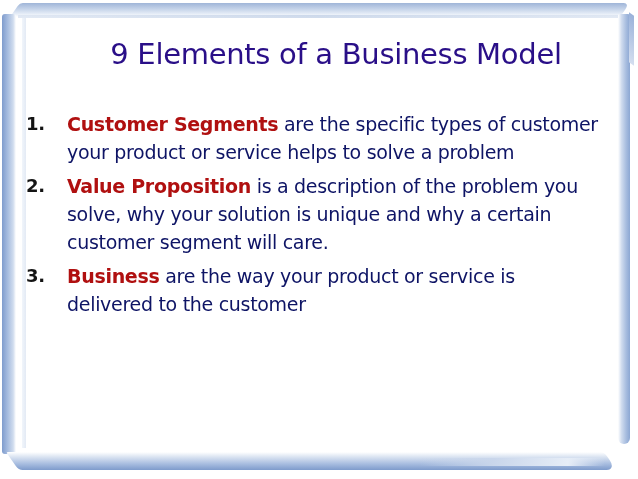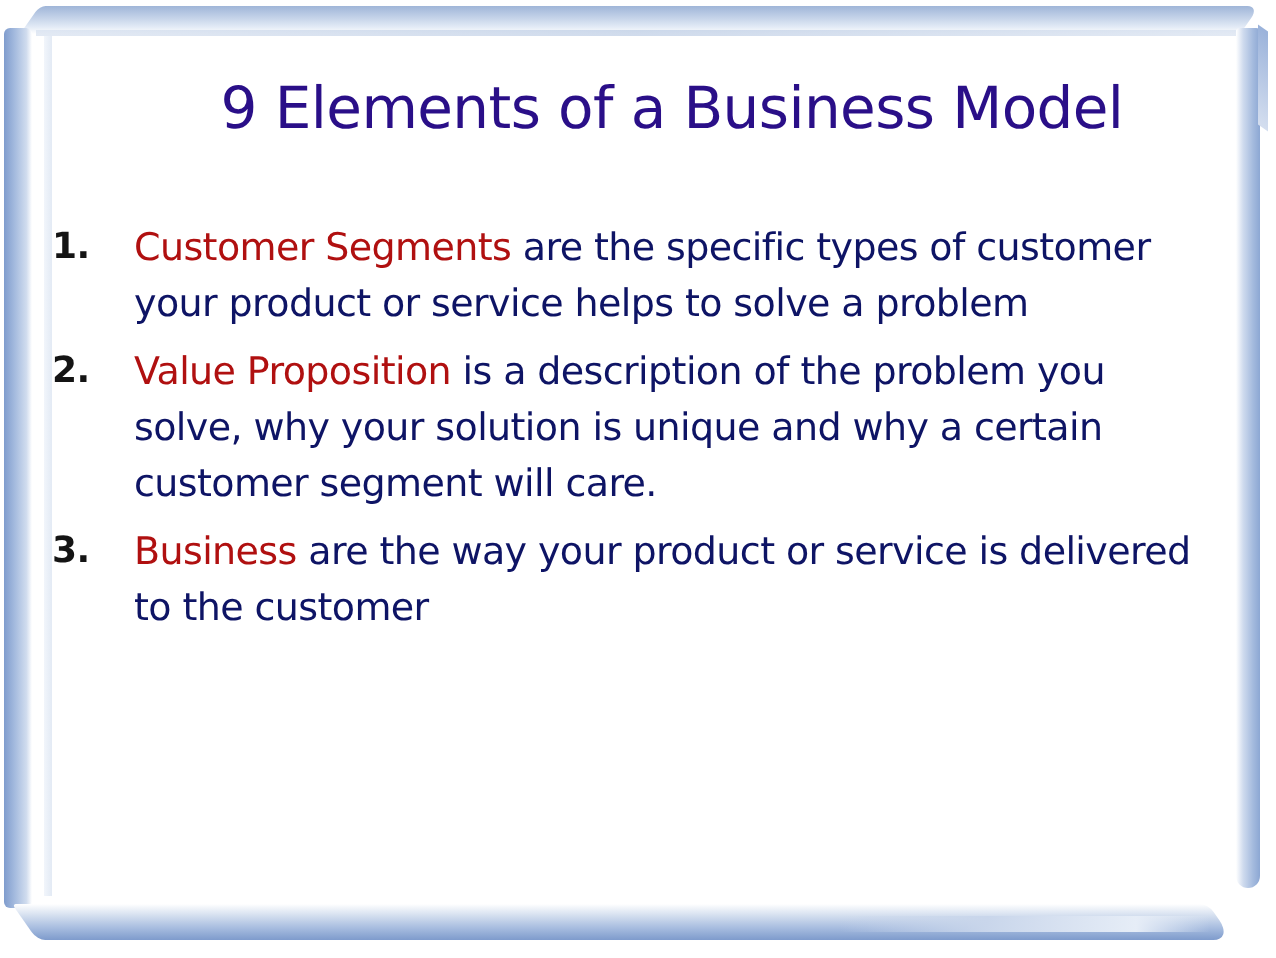--- a/index.html
+++ b/index.html
@@ -104,21 +104,21 @@
       margin-bottom: 6px;
     }
     .item-number {
       position: absolute;
       left: 0; top: 0;
       font-weight: bold;
       color: #141414;
       font-size: 18px;
     }
     .item-term {
-      font-weight: normal;
+      font-weight: bold;
       color: #b01010;
     }
   </style>
 </head>
 <body>
 
 <div>
   <div class="frame-top"></div>
   <div class="frame-top-inner"></div>
   <div class="frame-left"></div>

